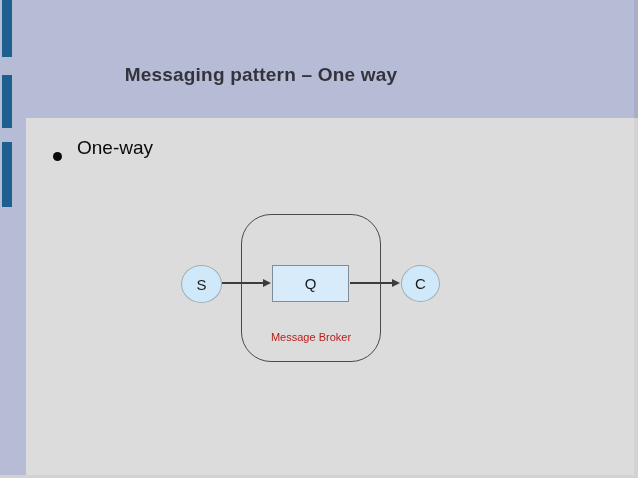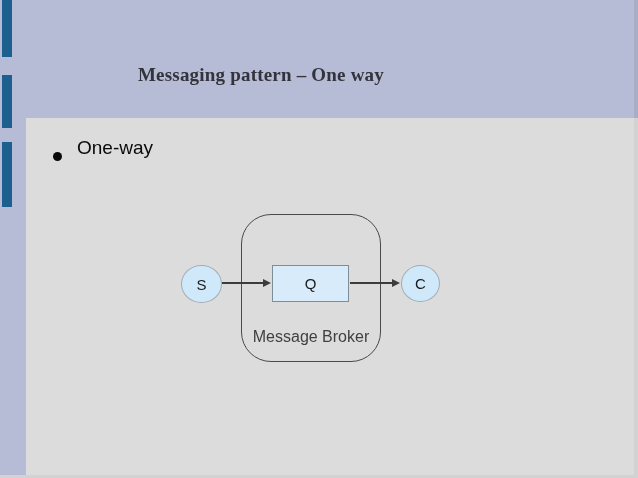--- a/index.html
+++ b/index.html
@@ -25,21 +25,20 @@
   .slide-title {
     position: absolute;
     left: 0; top: 62px;
     width: 522px;
     text-align: center;
     font-size: 19px;
     font-weight: bold;
     line-height: 25px;
     color: #33333b;
     letter-spacing: 0.2px;
-    font-family: Liberation Serif, serif;
   }
   
   .sidebar {
     position: absolute;
     left: 0; top: 0;
     width: 26px; height: 478px;
     background: #b7bcd6;
   }
   .accent-square {
     position: absolute;
@@ -95,23 +94,23 @@
     width: 140px; height: 148px;
     border: 1px solid #4a4a4a;
     border-radius: 30px;
     box-sizing: border-box;
   }
   .broker-label {
     position: absolute;
     left: 241px; top: 330px;
     width: 140px;
     text-align: center;
-    font-size: 16px;
+    font-size: 11px;
     line-height: 14px;
-    color: #404040;
+    color: #b91c1c;
   }
   .node {
     position: absolute;
     display: flex;
     align-items: center;
     justify-content: center;
     box-sizing: border-box;
     font-size: 15px;
     color: #1a1a1a;
   }

